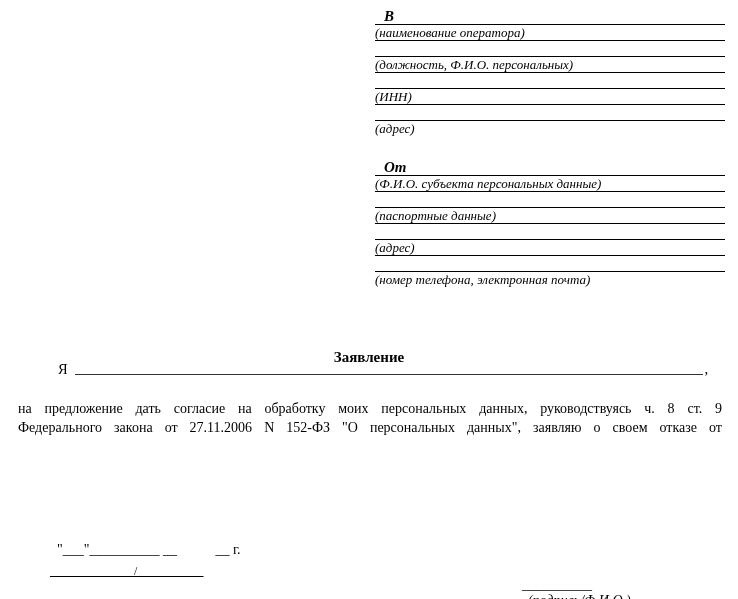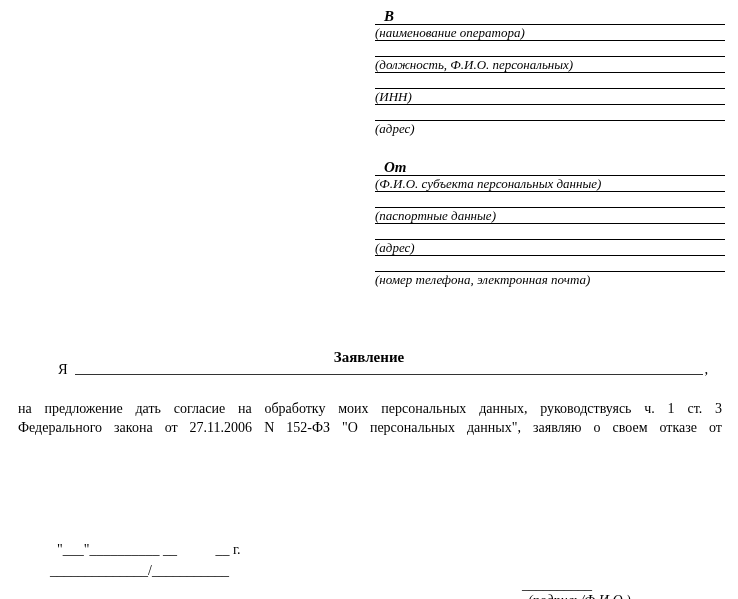--- a/index.html
+++ b/index.html
@@ -45,21 +45,21 @@
   .body-line { line-height:19px; text-align:justify; text-align-last:justify; }
   .body-line.last { text-align-last:left; }
 
   
   .date-line {
     position:absolute; top:542px; left:57px;
     font-size:14px; line-height:16px; white-space:pre;
   }
   .name-line {
     position:absolute; top:563px; left:50px;
-    font-size:14px; line-height:16px; white-space:pre;
+    font-size:12px; line-height:16px; white-space:pre;text-decoration:underline;
   }
   .sign-right {
     position:absolute; top:561px; left:508px;
     font-size:14px; line-height:16px; white-space:pre;
   }
   .sig-caption { font-style:italic; margin-left:6px; }
 </style>
 </head>
 <body>
 
@@ -93,21 +93,21 @@
 
   <div class="doc-title">Заявление</div>
 
   <div class="opening">
     <span class="op-label">Я</span>
     <span class="fill"></span>
     <span class="op-comma">,</span>
   </div>
 
   <div class="body-par">
-    <div class="body-line">на предложение дать согласие на обработку моих персональных данных, руководствуясь ч. 1 ст. 3</div>
+    <div class="body-line">на предложение дать согласие на обработку моих персональных данных, руководствуясь ч. 8 ст. 9</div>
     <div class="body-line">Федерального закона от 27.11.2006 N 152-ФЗ "О персональных данных", заявляю о своем отказе от</div>
   </div>
 
   <div class="date-line">"___"__________ __           __ г.</div>
   <div class="name-line">______________/___________</div>
   <div class="sign-right">
     <span>__________</span>
     <span class="sig-caption">(подпись/Ф.И.О.)</span>
   </div>
 

